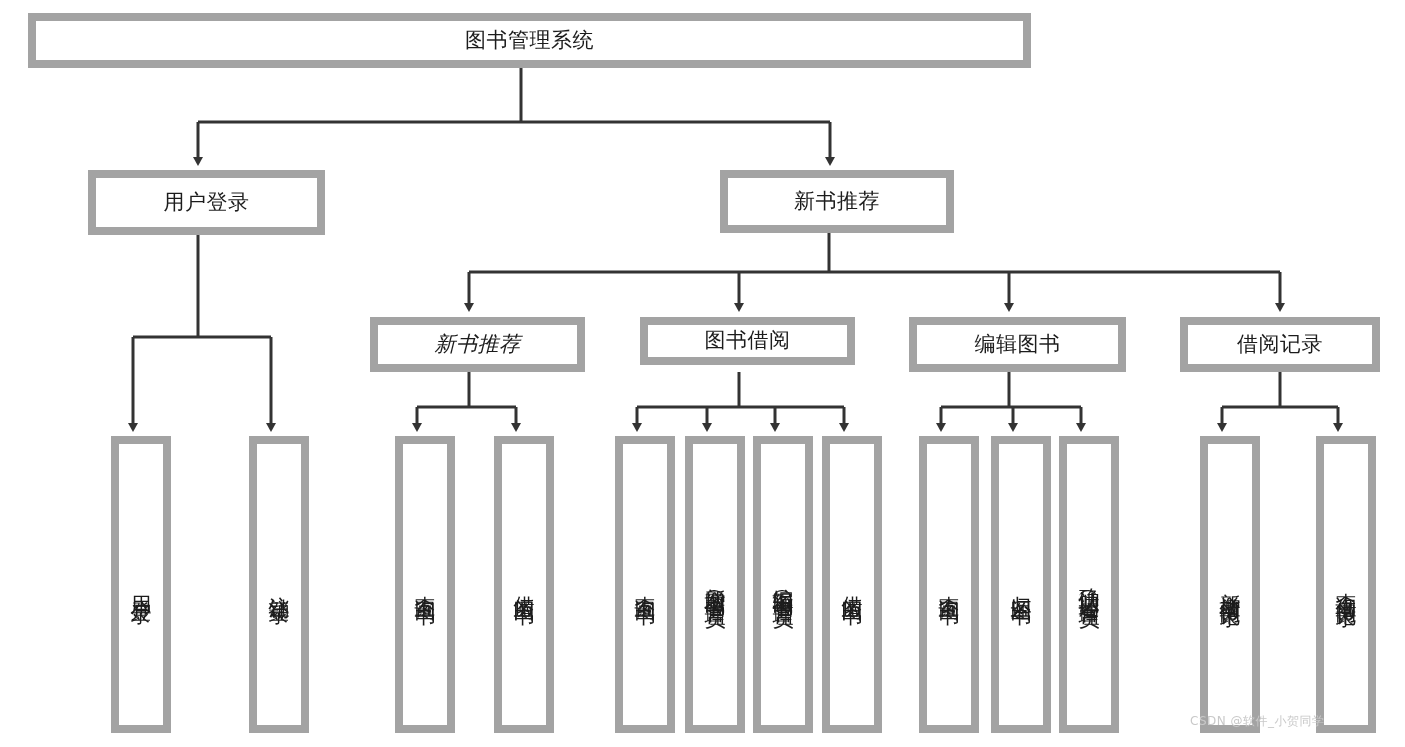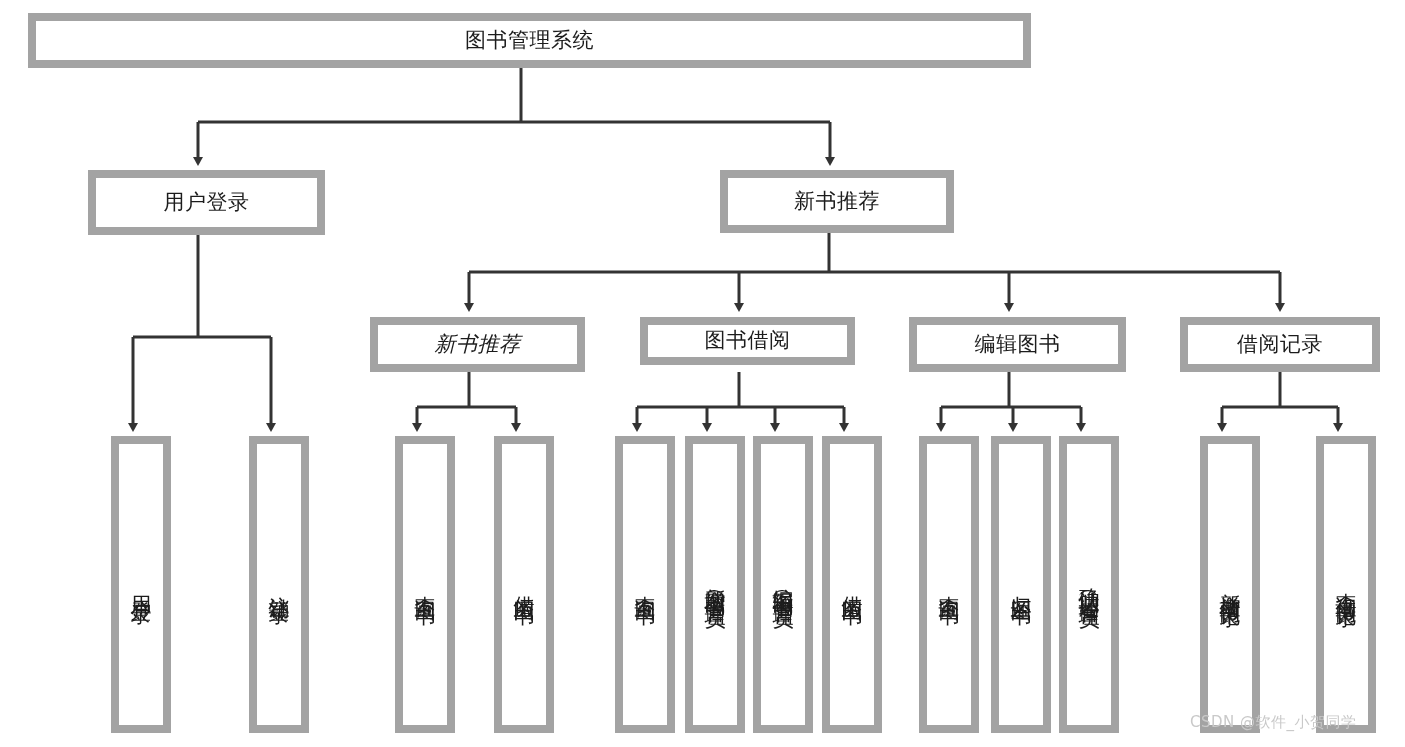--- a/index.html
+++ b/index.html
@@ -53,21 +53,21 @@
     -webkit-writing-mode: vertical-rl;
     white-space: normal;
     letter-spacing: 3px;
     font-size: 21px;
     line-height: 1.05;
     max-height: 100%;
   }
   .watermark {
     position: absolute;
     color: #c9c9c9;
-    font-size: 15px;
+    font-size: 12px;
     letter-spacing: 0.5px;
     white-space: nowrap;
     z-index: 5;
     user-select: none;
   }
 </style>
 </head>
 <body>
 
 <div id="canvas">

